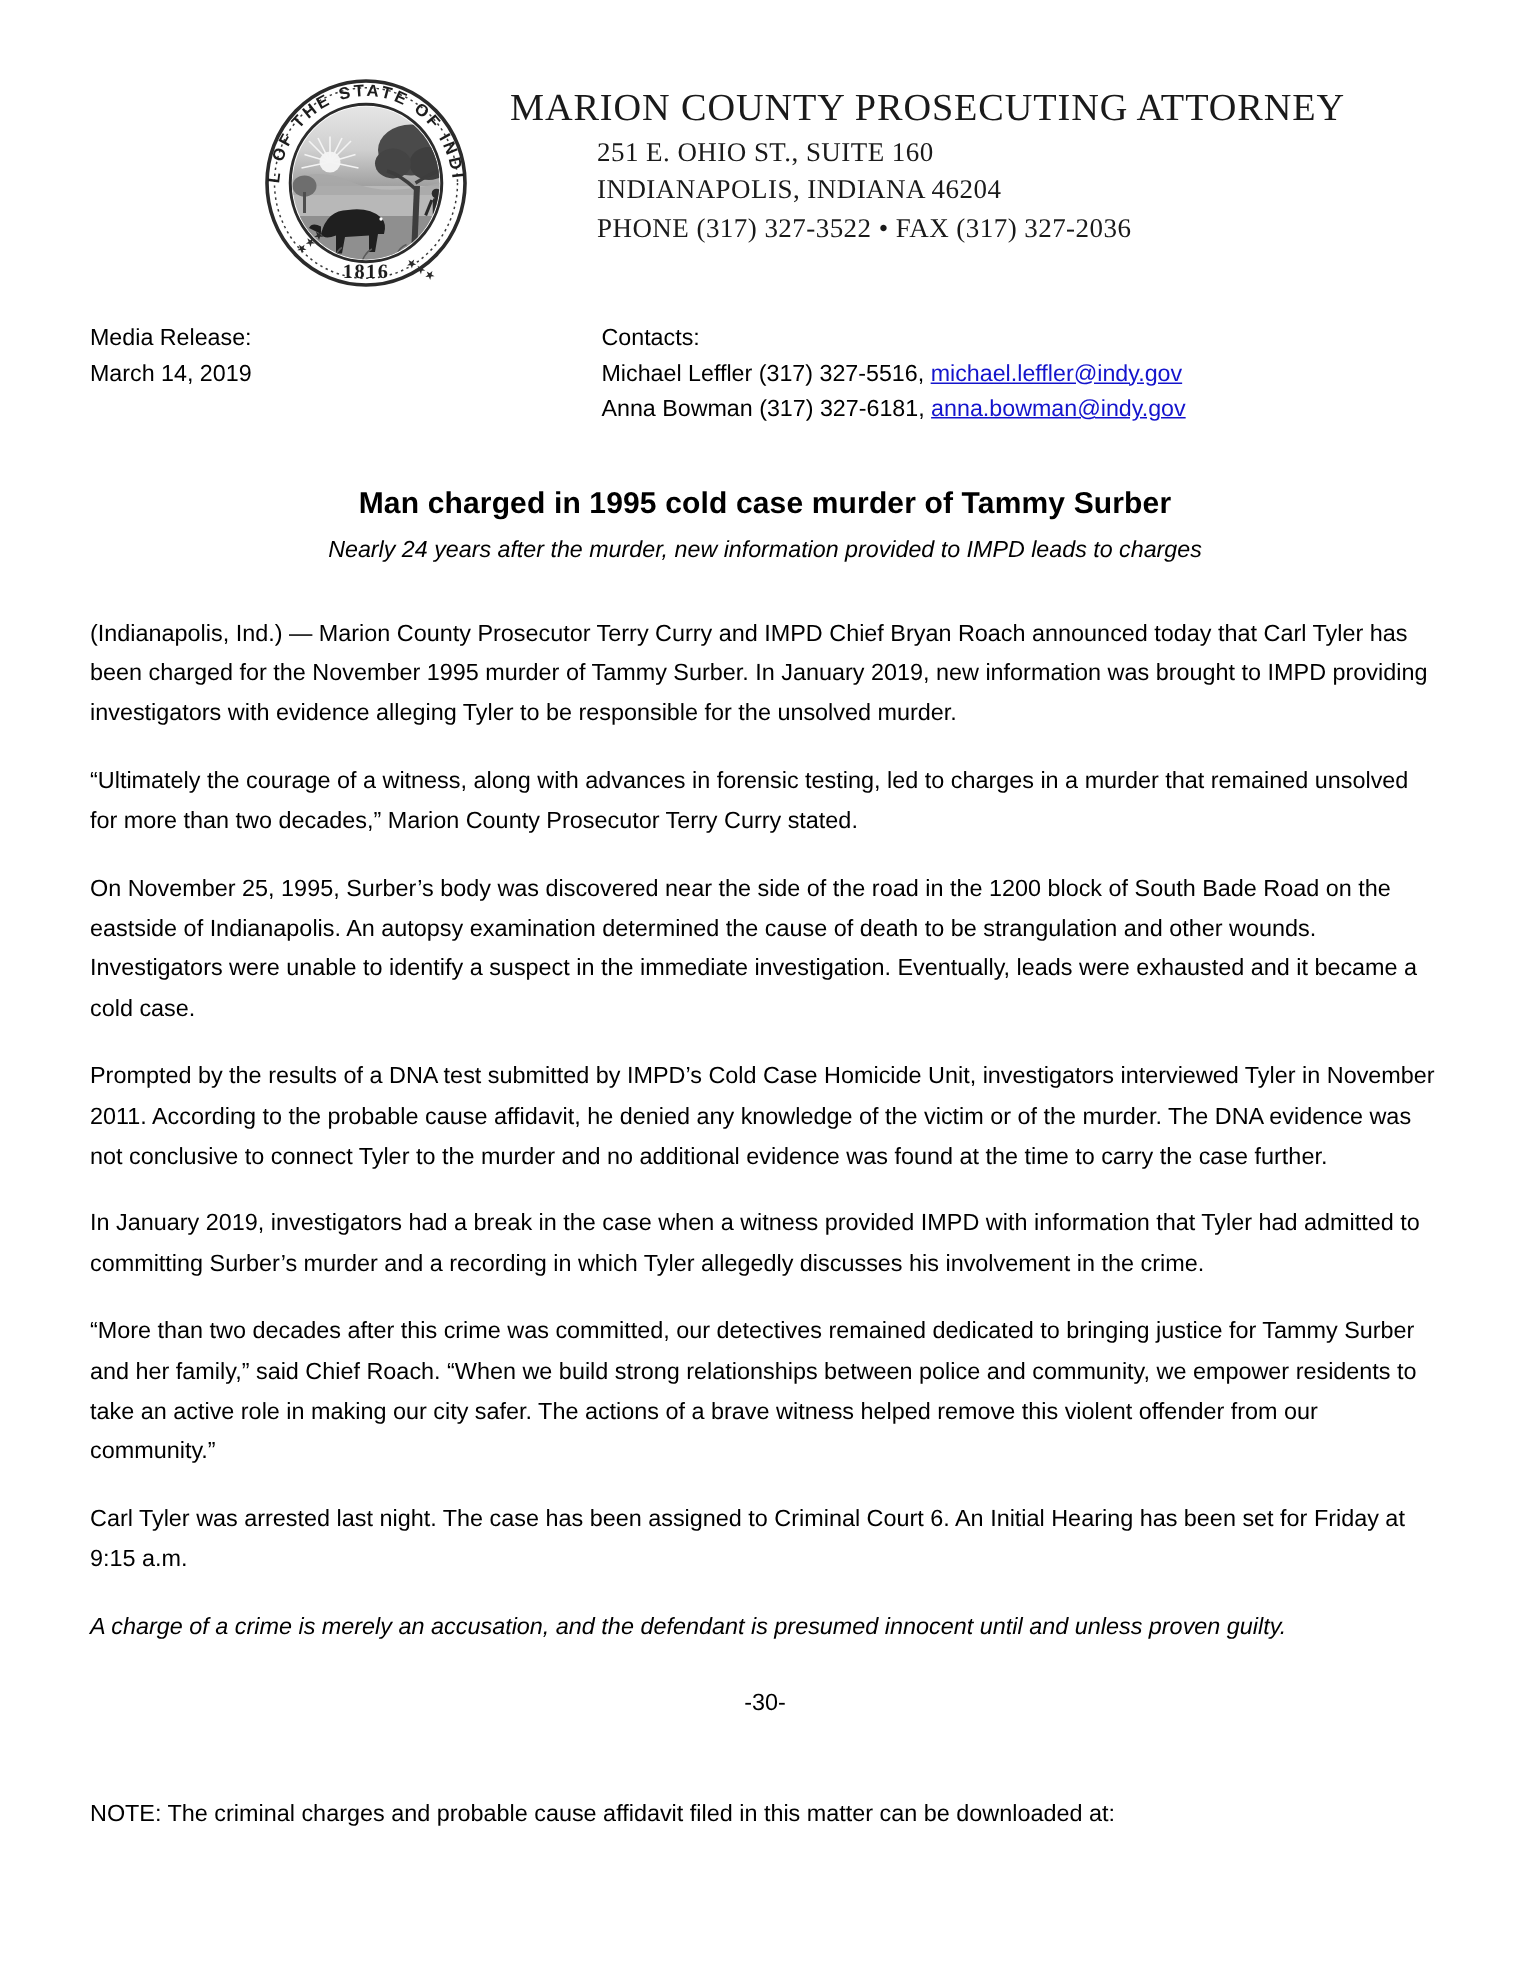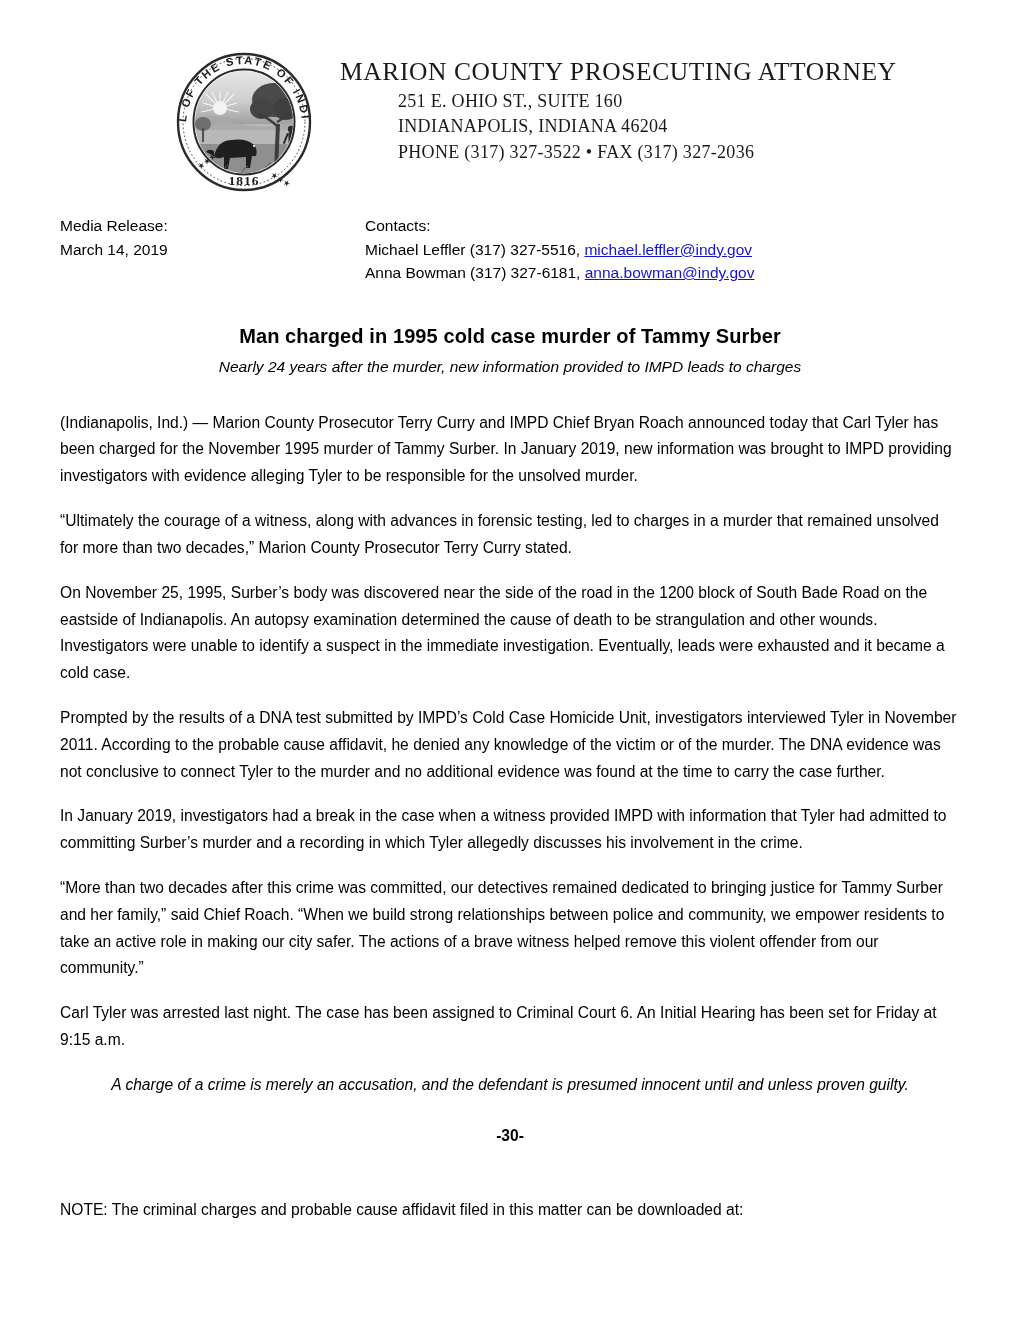--- a/index.html
+++ b/index.html
@@ -86,21 +86,21 @@
 
   
   .meta-block {
     display: flex;
     padding: 0 60px;
     margin-top: 62px;
     font-size: 15.5px;
     line-height: 1.52;
   }
   .meta-col-left { width: 305px; }
-  .meta-col-right { flex: 1; }
+  .meta-col-right { flex: 1; margin-left: 36px; }
   .meta-head {
     font-weight: normal;
   }
   .meta-line {
     white-space: nowrap;
   }
   a.maillink, a.urllink {
     color: #1414cc;
     text-decoration: underline;
   }
@@ -124,24 +124,24 @@
   .body-copy {
     padding: 0 60px;
     margin-top: 34px;
   }
   .para {
     font-size: 15.6px;
     line-height: 1.72;
     margin: 0 0 18px 0;
     text-align: left;
   }
-  .para.italic { font-style: italic; text-align: center; }
+  .para.italic { font-style: italic; }
   .para.center { text-align: center; }
 
-  .spacer-30 { margin-top: 24px; font-weight: bold; }
+  .spacer-30 { margin-top: 24px; }
   .note-block { margin-top: 30px; }
   .note-block .para { margin-bottom: 0; margin-top: 47px; }
 </style>
 </head>
 <body>
 
 <div class="page">
 
   <div class="letterhead">
 

